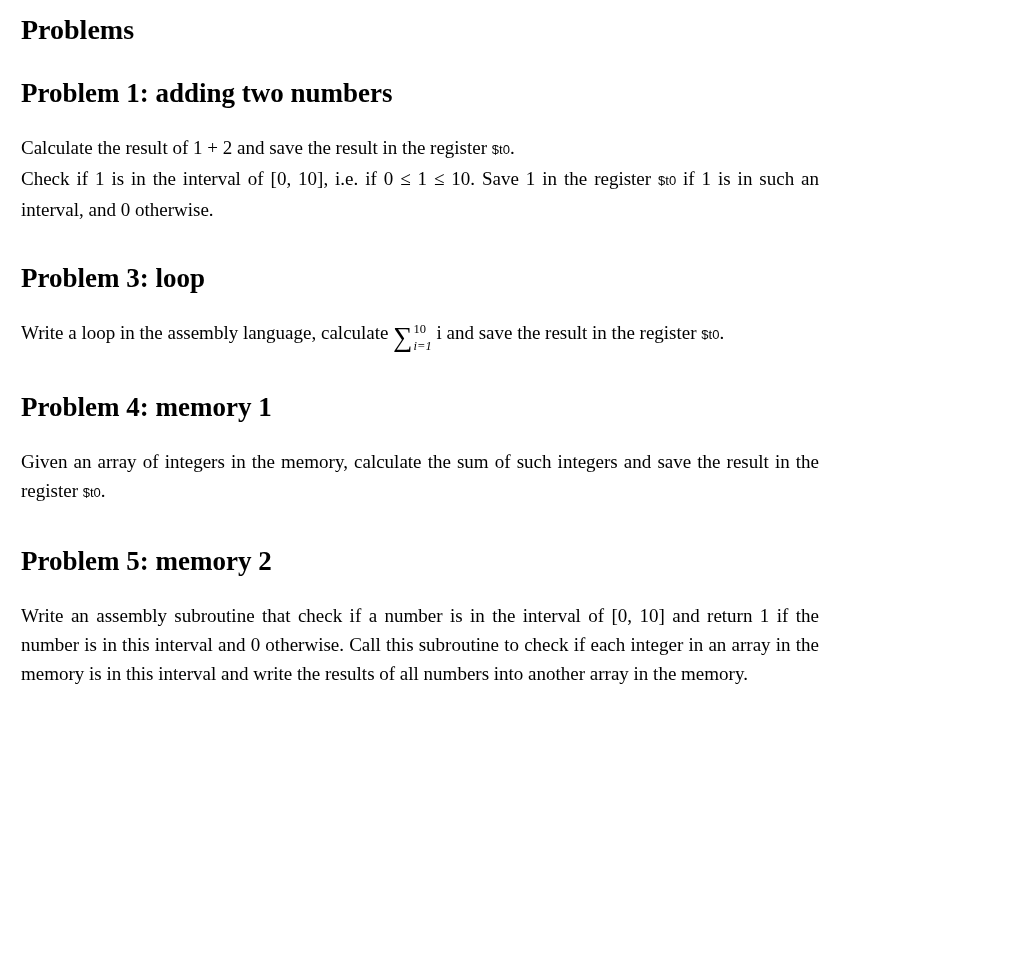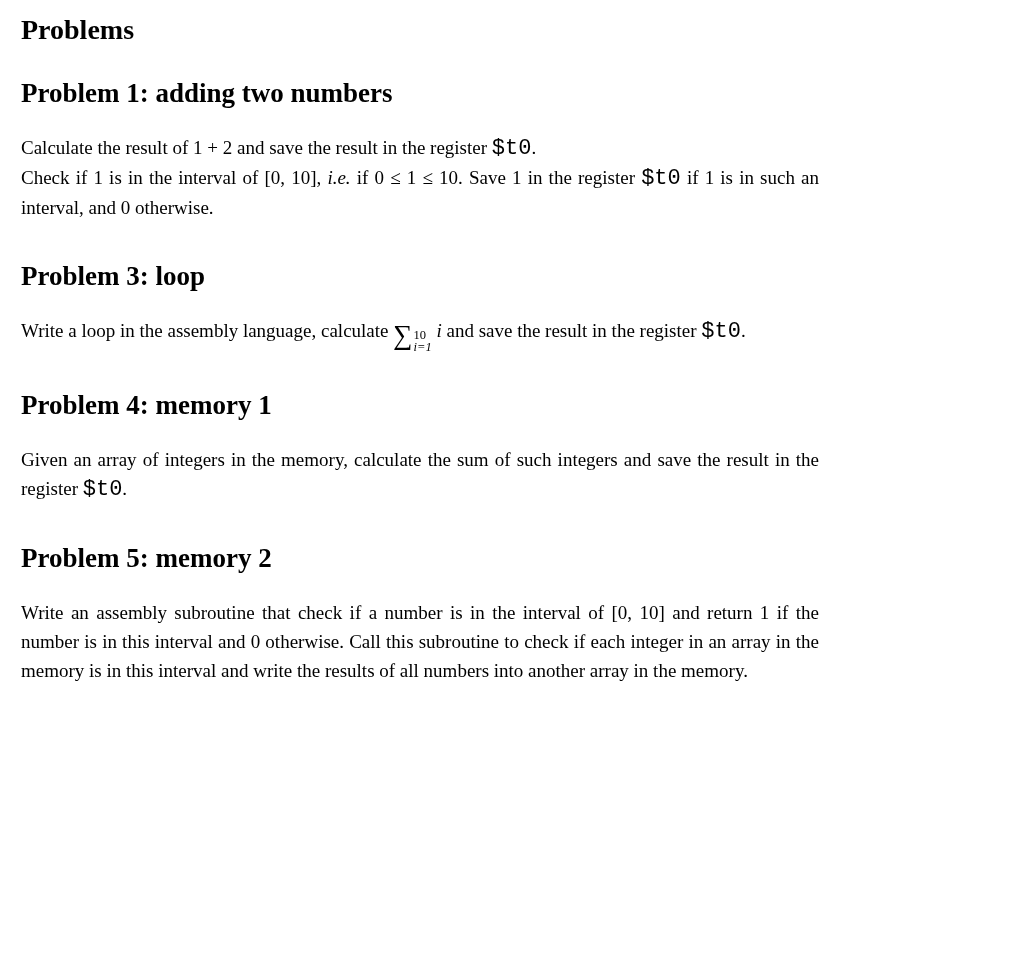--- a/index.html
+++ b/index.html
@@ -32,45 +32,45 @@
   .problem:first-of-type .problem-heading {
     margin-top: 0;
   }
   .problem-body {
     font-size: 19px;
     line-height: 29px;
     margin: 0;
     text-align: justify;
   }
   .r-normal { font-style: normal; }
-  .r-italic { font-style: italic; }
+  .r-italic { }
   .r-mono {
-    font-family: Liberation Mono, monospace;
-    font-size: 22px;
+    font-family: Liberation Sans, sans-serif;
+    font-size: 13px;
   }
   .sum {
     display: inline-flex;
     align-items: center;
     vertical-align: -7px;
     white-space: nowrap;
   }
   .sigma {
     font-size: 27px;
     line-height: 1;
   }
   .sum-scripts {
     display: inline-flex;
     flex-direction: column;
     justify-content: space-between;
     height: 30px;
     font-size: 12.5px;
     line-height: 1;
     margin-left: 1px;
   }
-  .sum-sup { font-style: normal; margin-top: 8px; }
+  .sum-sup { font-style: normal; }
   .sum-sub { font-style: italic; }
 </style>
 </head>
 <body>
 
 <div class="page">
 
   <h1 class="doc-title">Problems</h1>
 
   <section class="problem">

